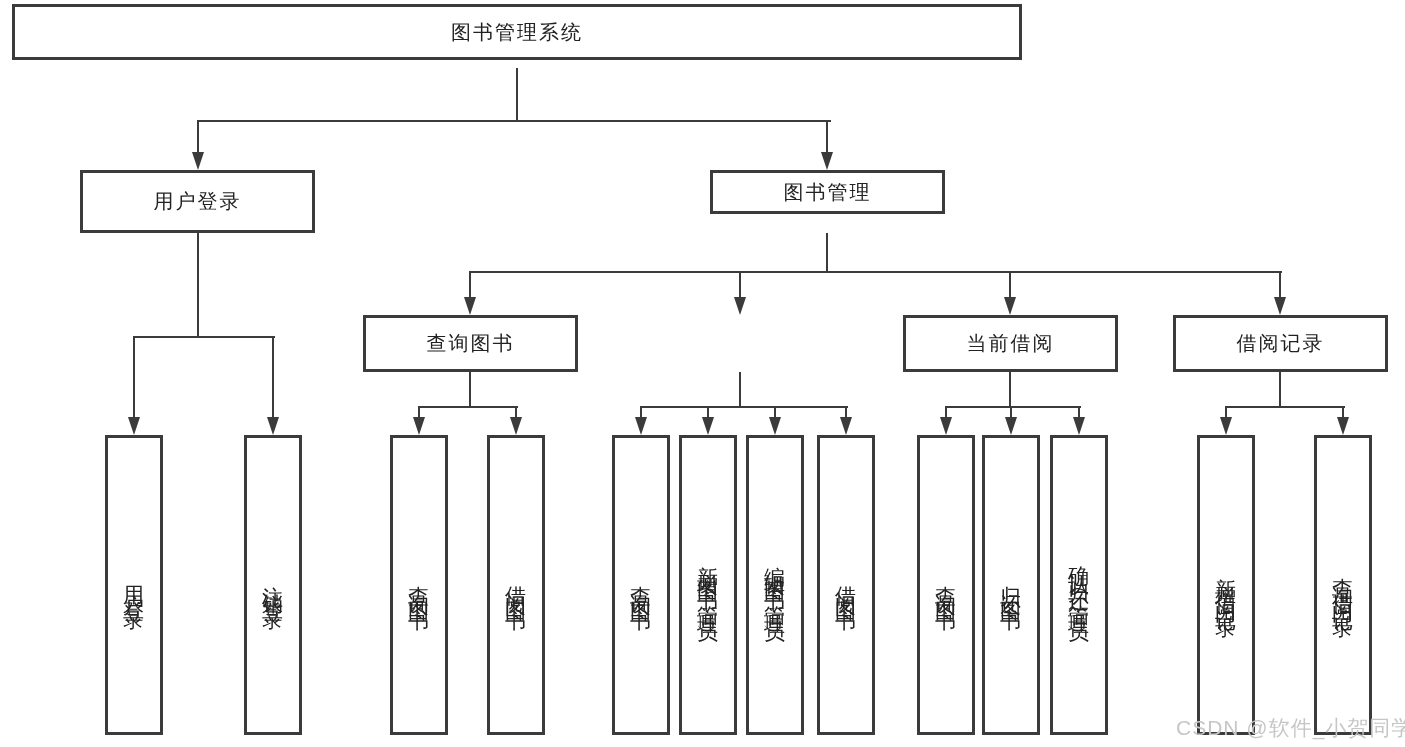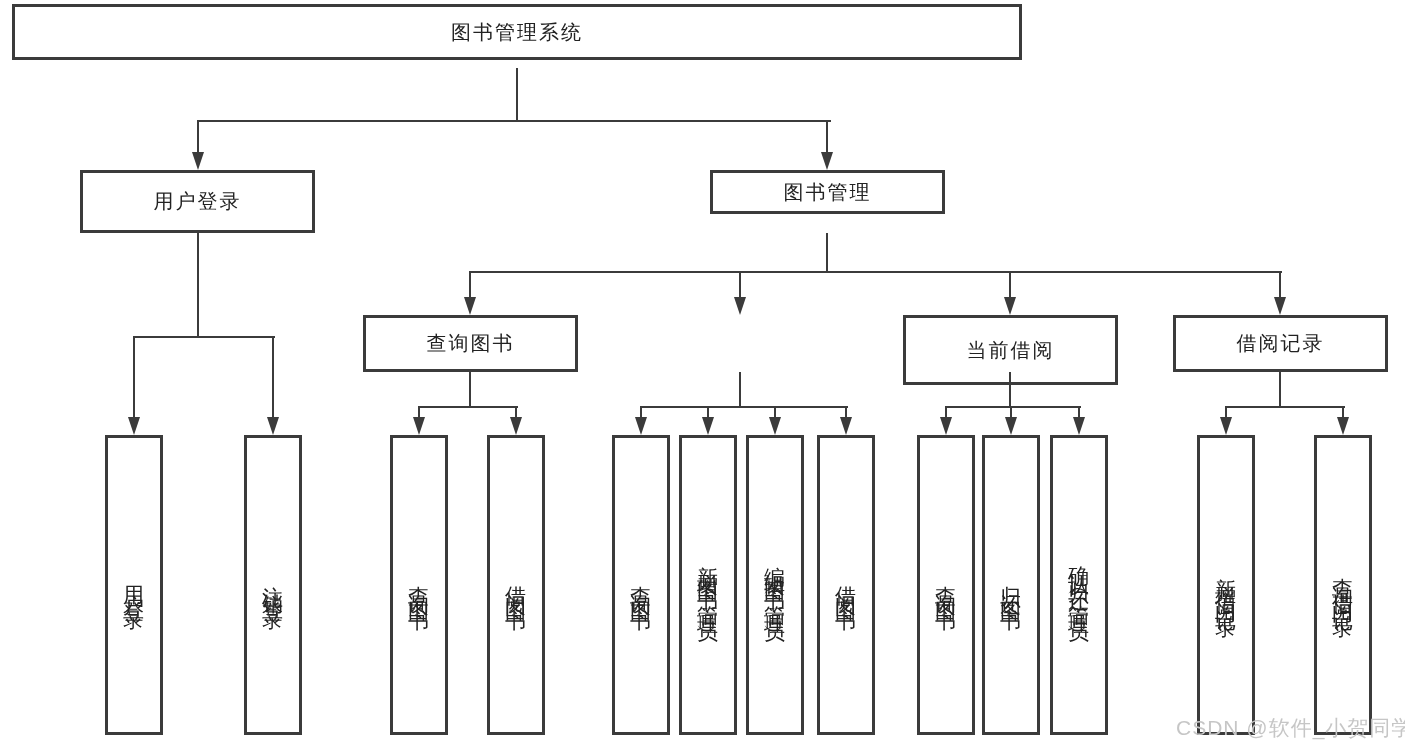--- a/index.html
+++ b/index.html
@@ -98,21 +98,21 @@
   <div class="ln" style="left:469px; top:271px; width:2px; height:28px;"></div>
   <div class="arw" style="left:464px; top:297px;"></div>
   <div class="ln" style="left:739px; top:271px; width:2px; height:28px;"></div>
   <div class="arw" style="left:734px; top:297px;"></div>
   <div class="ln" style="left:1009px; top:271px; width:2px; height:28px;"></div>
   <div class="arw" style="left:1004px; top:297px;"></div>
   <div class="ln" style="left:1279px; top:271px; width:2px; height:28px;"></div>
   <div class="arw" style="left:1274px; top:297px;"></div>
 
   <div class="hbox" style="left:363px; top:315px; width:215px; height:57px;">查询图书</div>
-  <div class="hbox" style="left:903px; top:315px; width:215px; height:70px;">当前借阅</div>
+  <div class="hbox" style="left:903px; top:315px; width:215px; height:57px;">当前借阅</div>
   <div class="hbox" style="left:1173px; top:315px; width:215px; height:57px;">借阅记录</div>
 
   <div class="ln" style="left:469px; top:372px; width:2px; height:36px;"></div>
   <div class="ln" style="left:418px; top:406px; width:100px; height:2px;"></div>
   <div class="ln" style="left:418px; top:406px; width:2px; height:13px;"></div>
   <div class="arw" style="left:413px; top:417px;"></div>
   <div class="ln" style="left:515px; top:406px; width:2px; height:13px;"></div>
   <div class="arw" style="left:510px; top:417px;"></div>
 
   <div class="ln" style="left:739px; top:372px; width:2px; height:36px;"></div>

